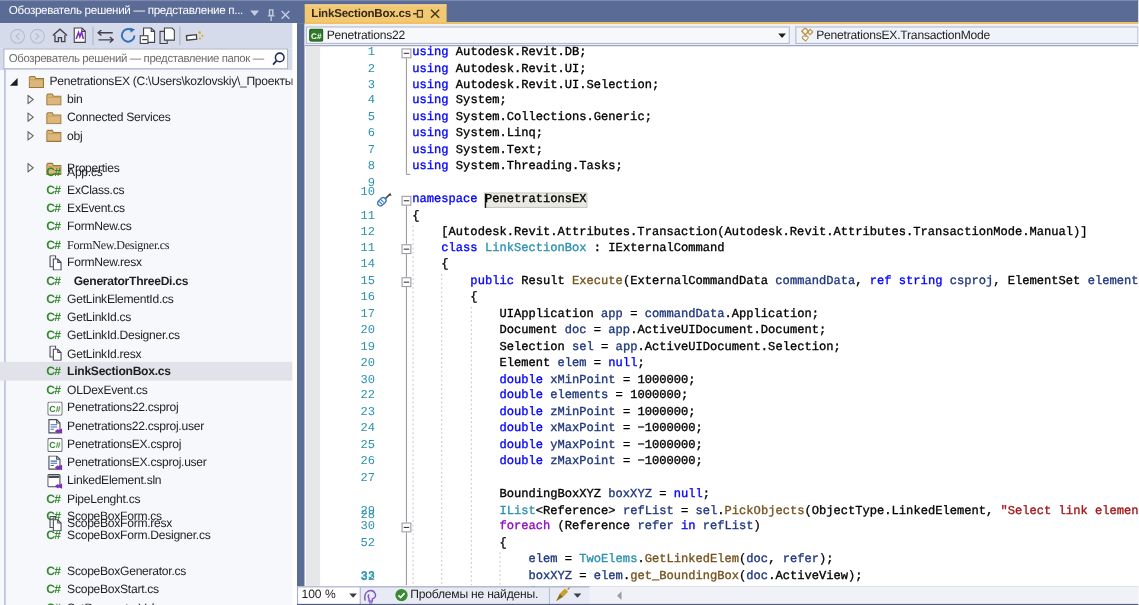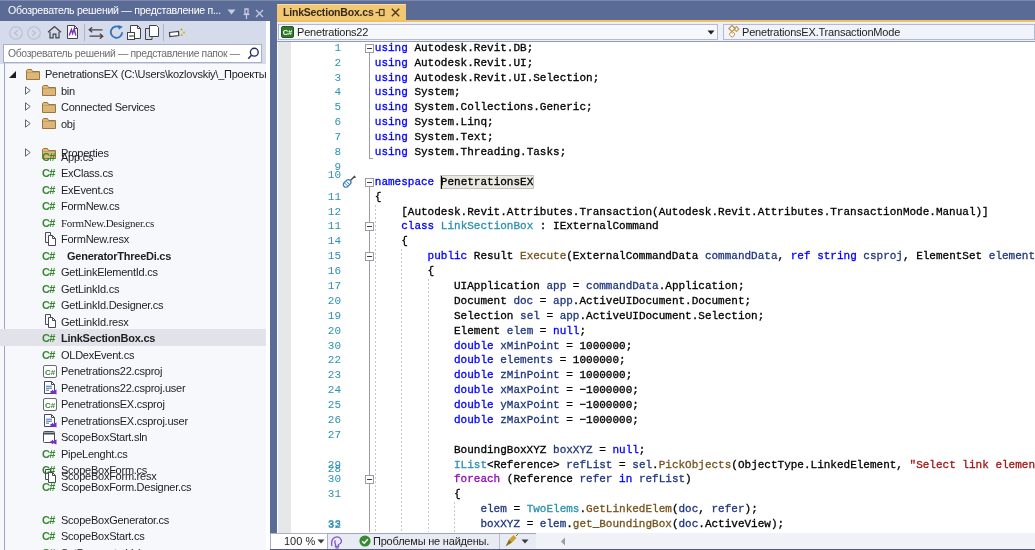--- a/index.html
+++ b/index.html
@@ -254,21 +254,21 @@
 <path d="M7 10.8 L10 8.8 L10 13.2 L7 11.2 L13.5 8.6 L13.5 13.4 L7 10.9 Z" fill="#7B2FBE"></path>
       </svg>
 <div class="rtext" style="left:61px;">PenetrationsEX.csproj.user</div>
 </div>
 <div class="row" style="top:428.15px">
 <svg style="left:43px;top:2.50px" width="14" height="14" viewBox="0 0 14 14">
 <rect x="0.5" y="0.5" width="11" height="11" rx="1" fill="#FFFFFF" stroke="#4A4A55" stroke-width="1"></rect>
 <path d="M1 2.5 L11 2.5" stroke="#4A4A55" stroke-width="2"></path>
 <path d="M7 10.8 L10 8.8 L10 13.2 L7 11.2 L13.5 8.6 L13.5 13.4 L7 10.9 Z" fill="#7B2FBE"></path>
       </svg>
-<div class="rtext" style="left:61px;">ScopeBoxStart.sln</div>
+<div class="rtext" style="left:61px;">LinkedElement.sln</div>
 </div>
 <div class="row" style="top:444.65px">
 <div class="csicon" style="left:42px">C#</div>
 <div class="rtext" style="left:61px;">PipeLenght.cs</div>
 </div>
 <div class="row" style="top:461.15px">
 <div class="csicon" style="left:42px">C#</div>
 <div class="rtext" style="left:61px;">ScopeBoxForm.cs</div>
 </div>
 <div class="row" style="top:477.65px">
@@ -388,21 +388,21 @@
 <div class="cl" style="top:398.05px">            <span class="k">double</span> <span class="v">yMaxPoint</span> = −1000000;</div>
 <div class="ln" style="top:412.94px">26</div>
 <div class="cl" style="top:412.94px">            <span class="k">double</span> <span class="v">zMaxPoint</span> = −1000000;</div>
 <div class="ln" style="top:427.82px">27</div>
 <div class="ln" style="top:462px">28</div>
 <div class="cl" style="top:442.71px">            BoundingBoxXYZ <span class="v">boxXYZ</span> = <span class="k">null</span>;</div>
 <div class="ln" style="top:457.60px">29</div>
 <div class="cl" style="top:457.60px">            <span class="t">IList</span>&lt;Reference&gt; <span class="v">refList</span> = <span class="v">sel</span>.<span class="m">PickObjects</span>(ObjectType.LinkedElement, <span class="s">"Select link elements"</span>);</div>
 <div class="ln" style="top:472.48px">30</div>
 <div class="cl" style="top:472.48px">            <span class="c">foreach</span> (Reference <span class="v">refer</span> <span class="k">in</span> <span class="v">refList</span>)</div>
-<div class="ln" style="top:487.37px">31</div>
+<div class="ln" style="top:487.37px">52</div>
 <div class="cl" style="top:487.37px">            {</div>
 <div class="ln" style="top:518px">32</div>
 <div class="cl" style="top:502.26px">                <span class="v">elem</span> = <span class="t">TwoElems</span>.<span class="m">GetLinkedElem</span>(<span class="v">doc</span>, <span class="v">refer</span>);</div>
 <div class="ln" style="top:517.14px">33</div>
 <div class="cl" style="top:517.14px">                <span class="v">boxXYZ</span> = <span class="v">elem</span>.<span class="m">get_BoundingBox</span>(<span class="v">doc</span>.ActiveView);</div>
 <div class="ln" style="top:532.03px">34</div>
 <div class="cl" style="top:532.03px">                {</div>
 <div class="abs" style="left:440.8px;top:175.7px;width:1px;height:13px;background:#000"></div>
 <div class="obox" style="top:43.7px"></div>
 <div class="obox" style="top:177.7px"></div>
@@ -422,21 +422,21 @@
 <svg class="abs" style="left:341px;top:173.7px" width="16" height="16" viewBox="0 0 16 16">
 <path d="M13.8 1.2 L15 4 L12.2 3.4 Z" fill="#424242"></path>
 <path d="M13.5 2.5 L8.2 7.8" stroke="#424242" stroke-width="1.4"></path>
 <rect x="1.8" y="6.8" width="8.6" height="5.2" rx="2.6" transform="rotate(-45 6.1 9.4)" fill="#FFFFFF" stroke="#3E7BC6" stroke-width="1.3"></rect>
 <path d="M5.2 7.4 L7.8 10 M3.6 9 L6.2 11.6" stroke="#3E7BC6" stroke-width="1"></path>
 </svg>
 </div>
 
 <div class="abs" style="left:277px;top:533px;width:758px;height:17px;background:#E9EBF4;border-top:1px solid #9FA6BF"></div>
 <div class="abs" style="left:270px;top:533px;width:58px;height:17px;background:#FFFFFF;border:1px solid #A9AFC4"></div>
-<div class="abs" style="left:284px;top:534px;height:15px;line-height:15px;font-size:11px;color:#1E1E1E">100 %</div>
+<div class="abs" style="left:274px;top:534px;height:15px;line-height:15px;font-size:11px;color:#1E1E1E">100 %</div>
 <svg class="abs" style="left:317px;top:539px" width="8" height="5" viewBox="0 0 8 5">
     <path d="M0.5 0.5 L7.5 0.5 L4 4.5 Z" fill="#3B3B46"></path>
   </svg>
 
 <svg class="abs" style="left:330px;top:534px" width="14" height="15" viewBox="0 0 14 15">
  <path d="M2 12 Q0.5 6 4.5 3.5 Q9 1.5 11 5.5 Q12.5 9 8.5 10.5 L8.5 12.5 L5.5 12.5 L5.5 10 Q4 8 5.5 6.5" fill="none" stroke="#7E57C2" stroke-width="1.3"></path>
  <path d="M5.5 14 L8.5 14" stroke="#7E57C2" stroke-width="1.2"></path>
   </svg>
 
 <svg class="abs" style="left:359px;top:535px" width="12" height="12" viewBox="0 0 12 12">

